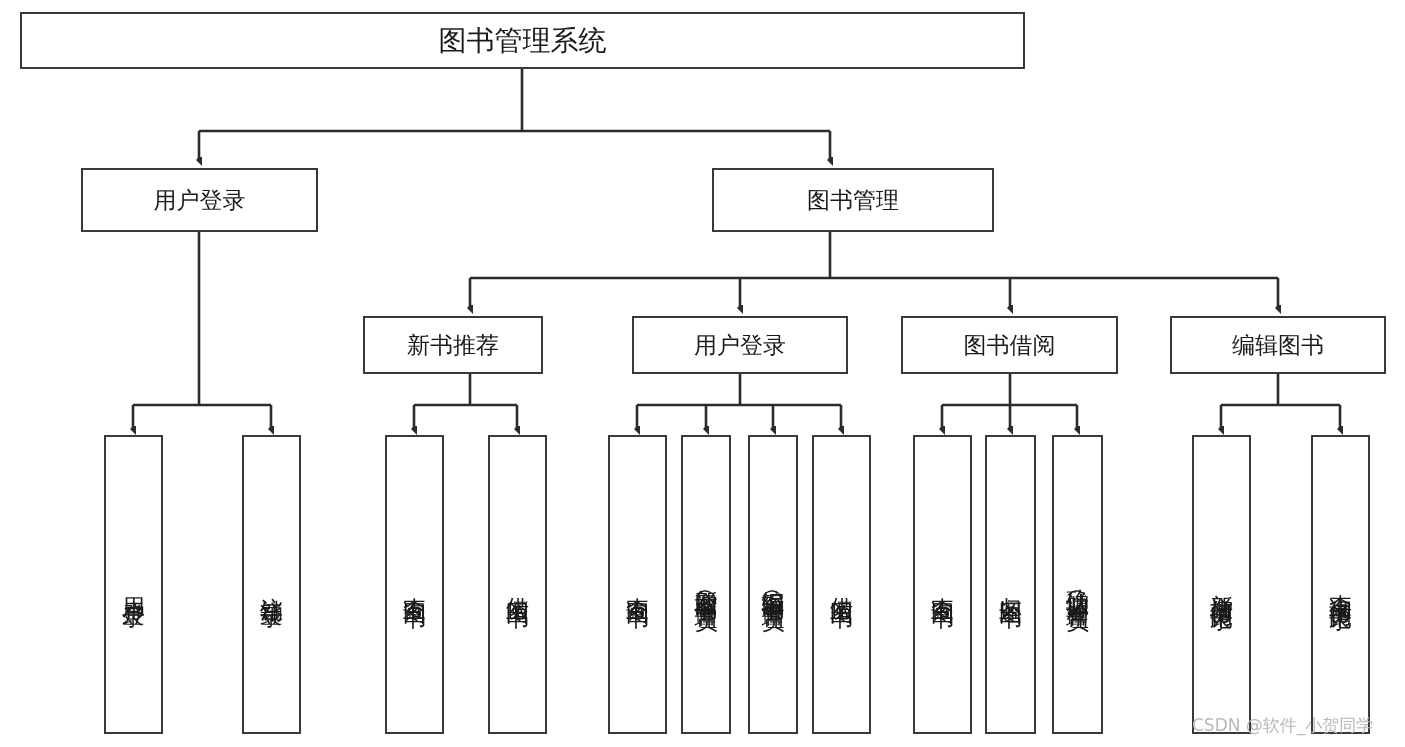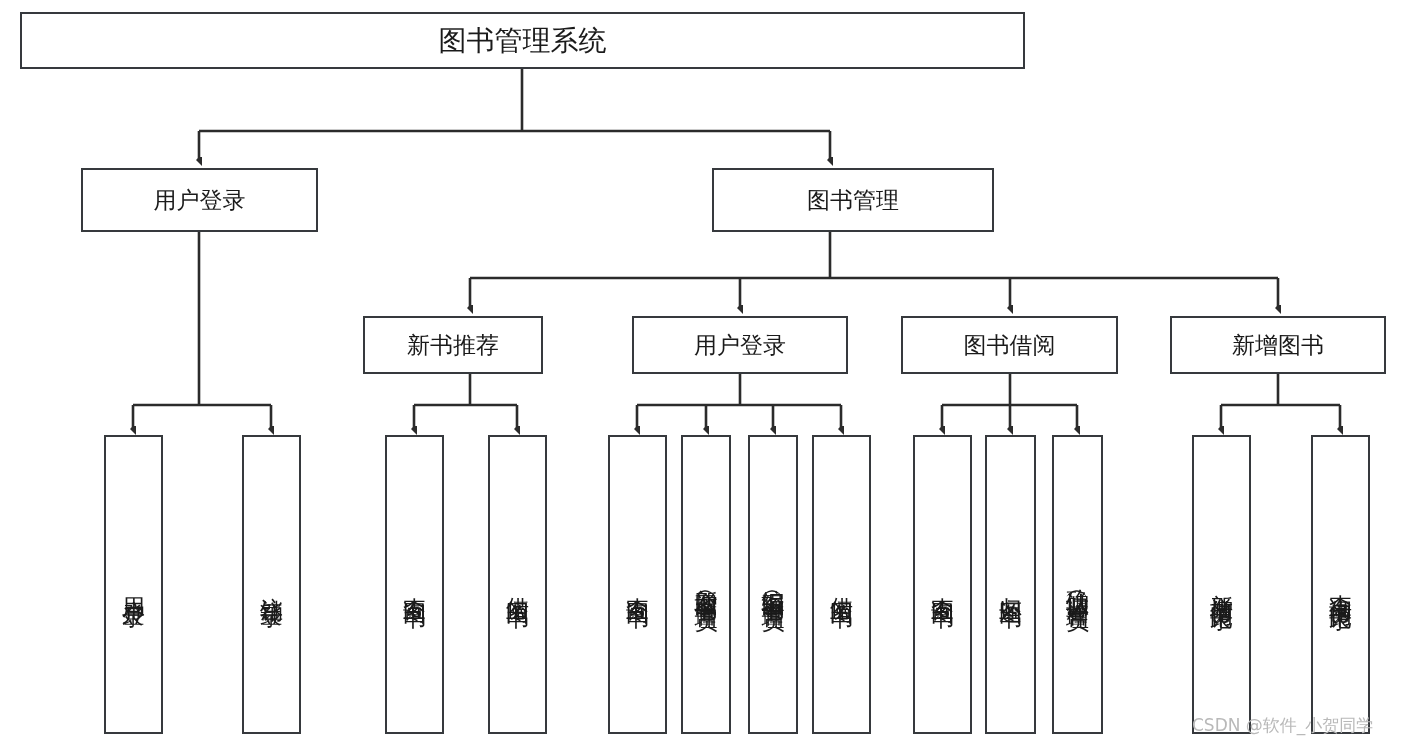--- a/index.html
+++ b/index.html
@@ -148,21 +148,21 @@
 
   <div class="node horiz" style="left:632px; top:316px; width:216px; height:58px;">
     <span class="label">用户登录</span>
   </div>
 
   <div class="node horiz" style="left:901px; top:316px; width:217px; height:58px;">
     <span class="label">图书借阅</span>
   </div>
 
   <div class="node horiz" style="left:1170px; top:316px; width:216px; height:58px;">
-    <span class="label">新增图书</span>
+    <span class="label">编辑图书</span>
   </div>
 
   <div class="node vert" style="left:104px; top:435px; width:59px; height:299px;">
     <span class="label">用户登录</span>
   </div>
 
   <div class="node vert" style="left:242px; top:435px; width:59px; height:299px;">
     <span class="label">注销登录</span>
   </div>
 

